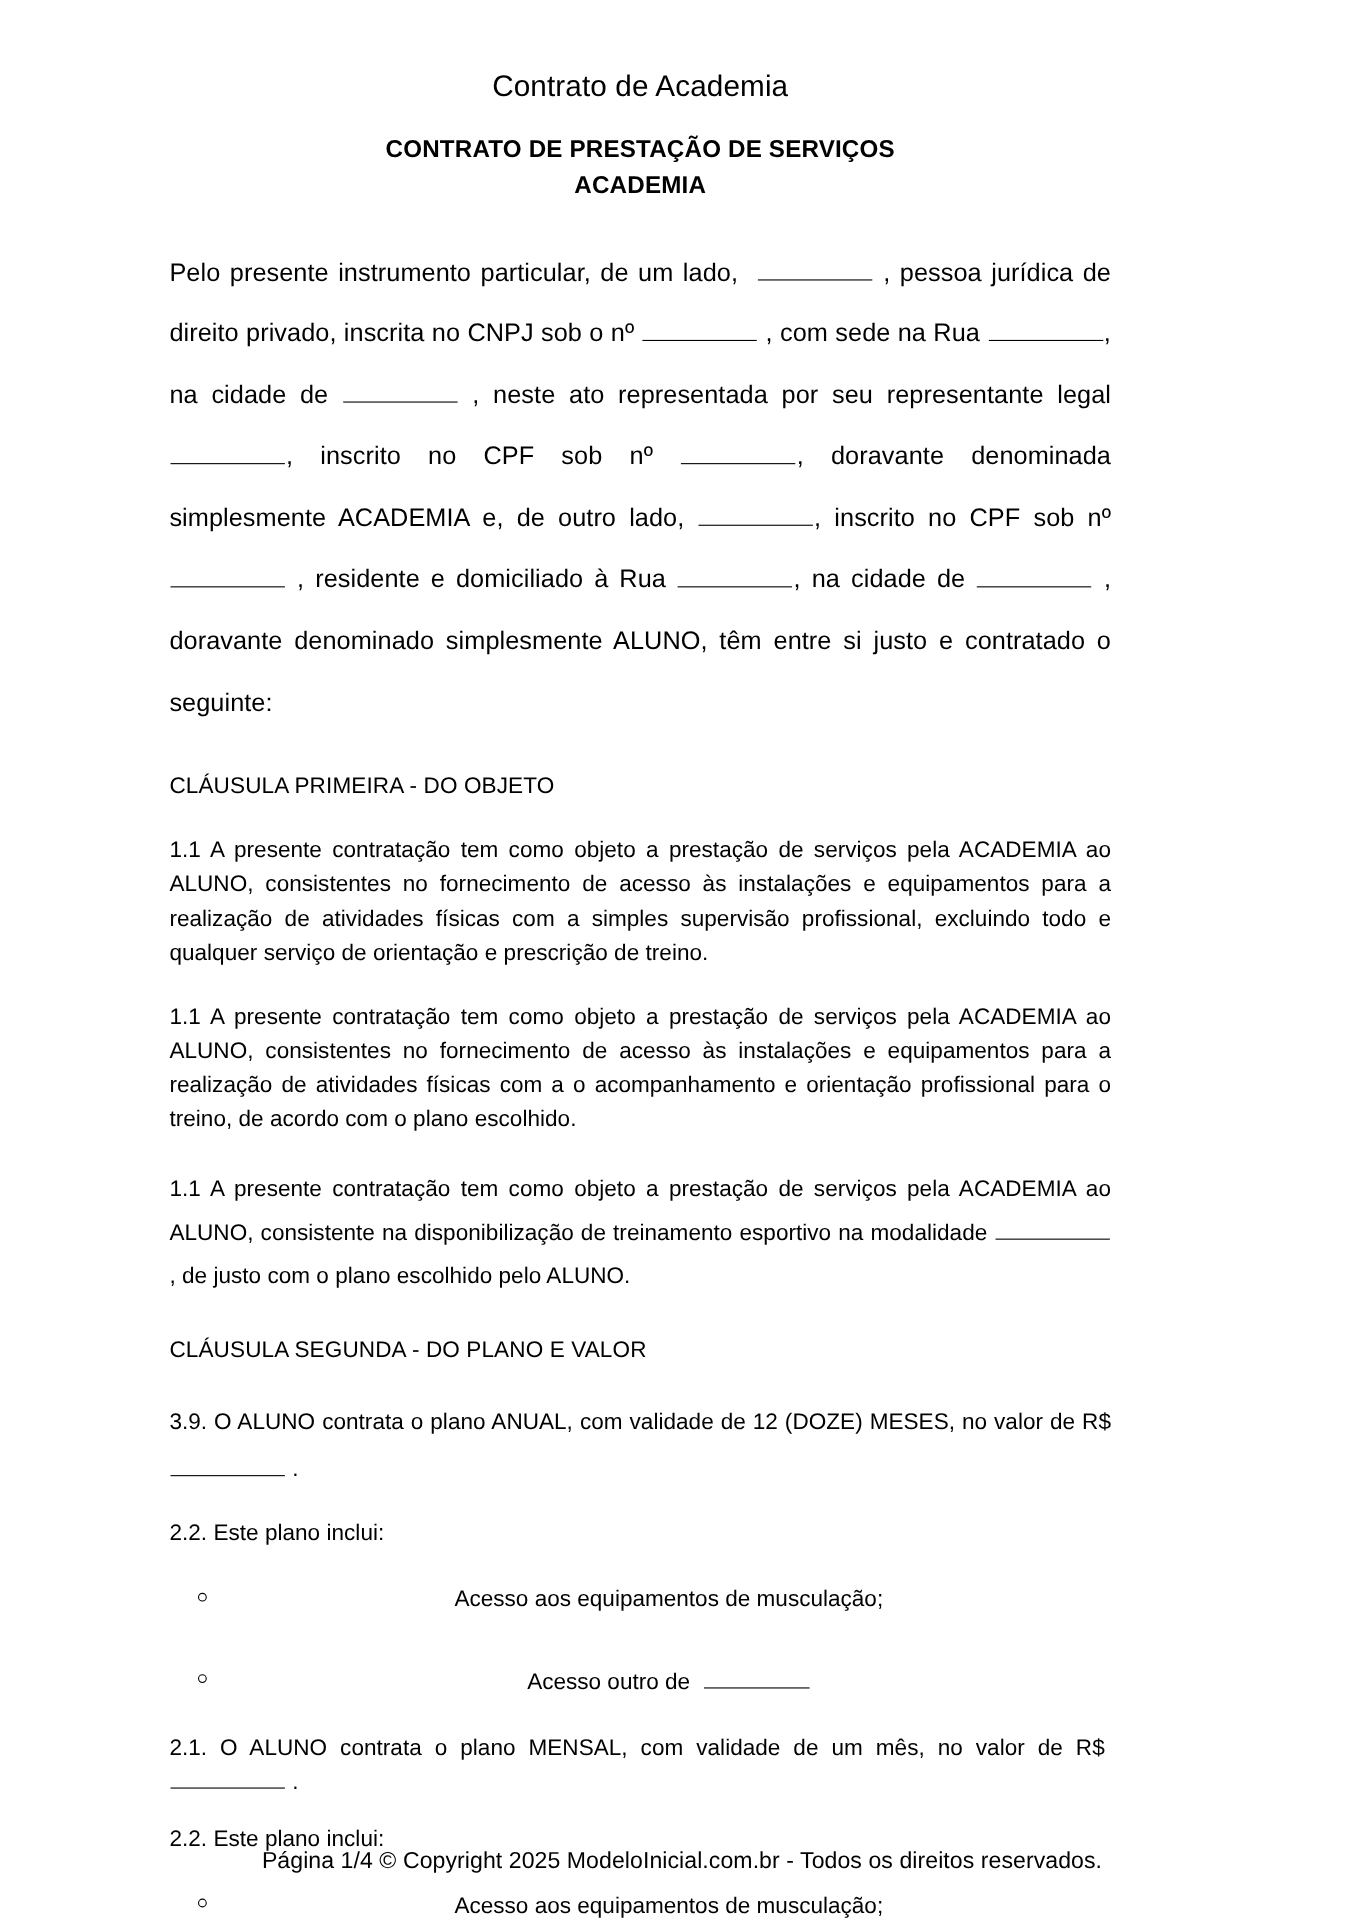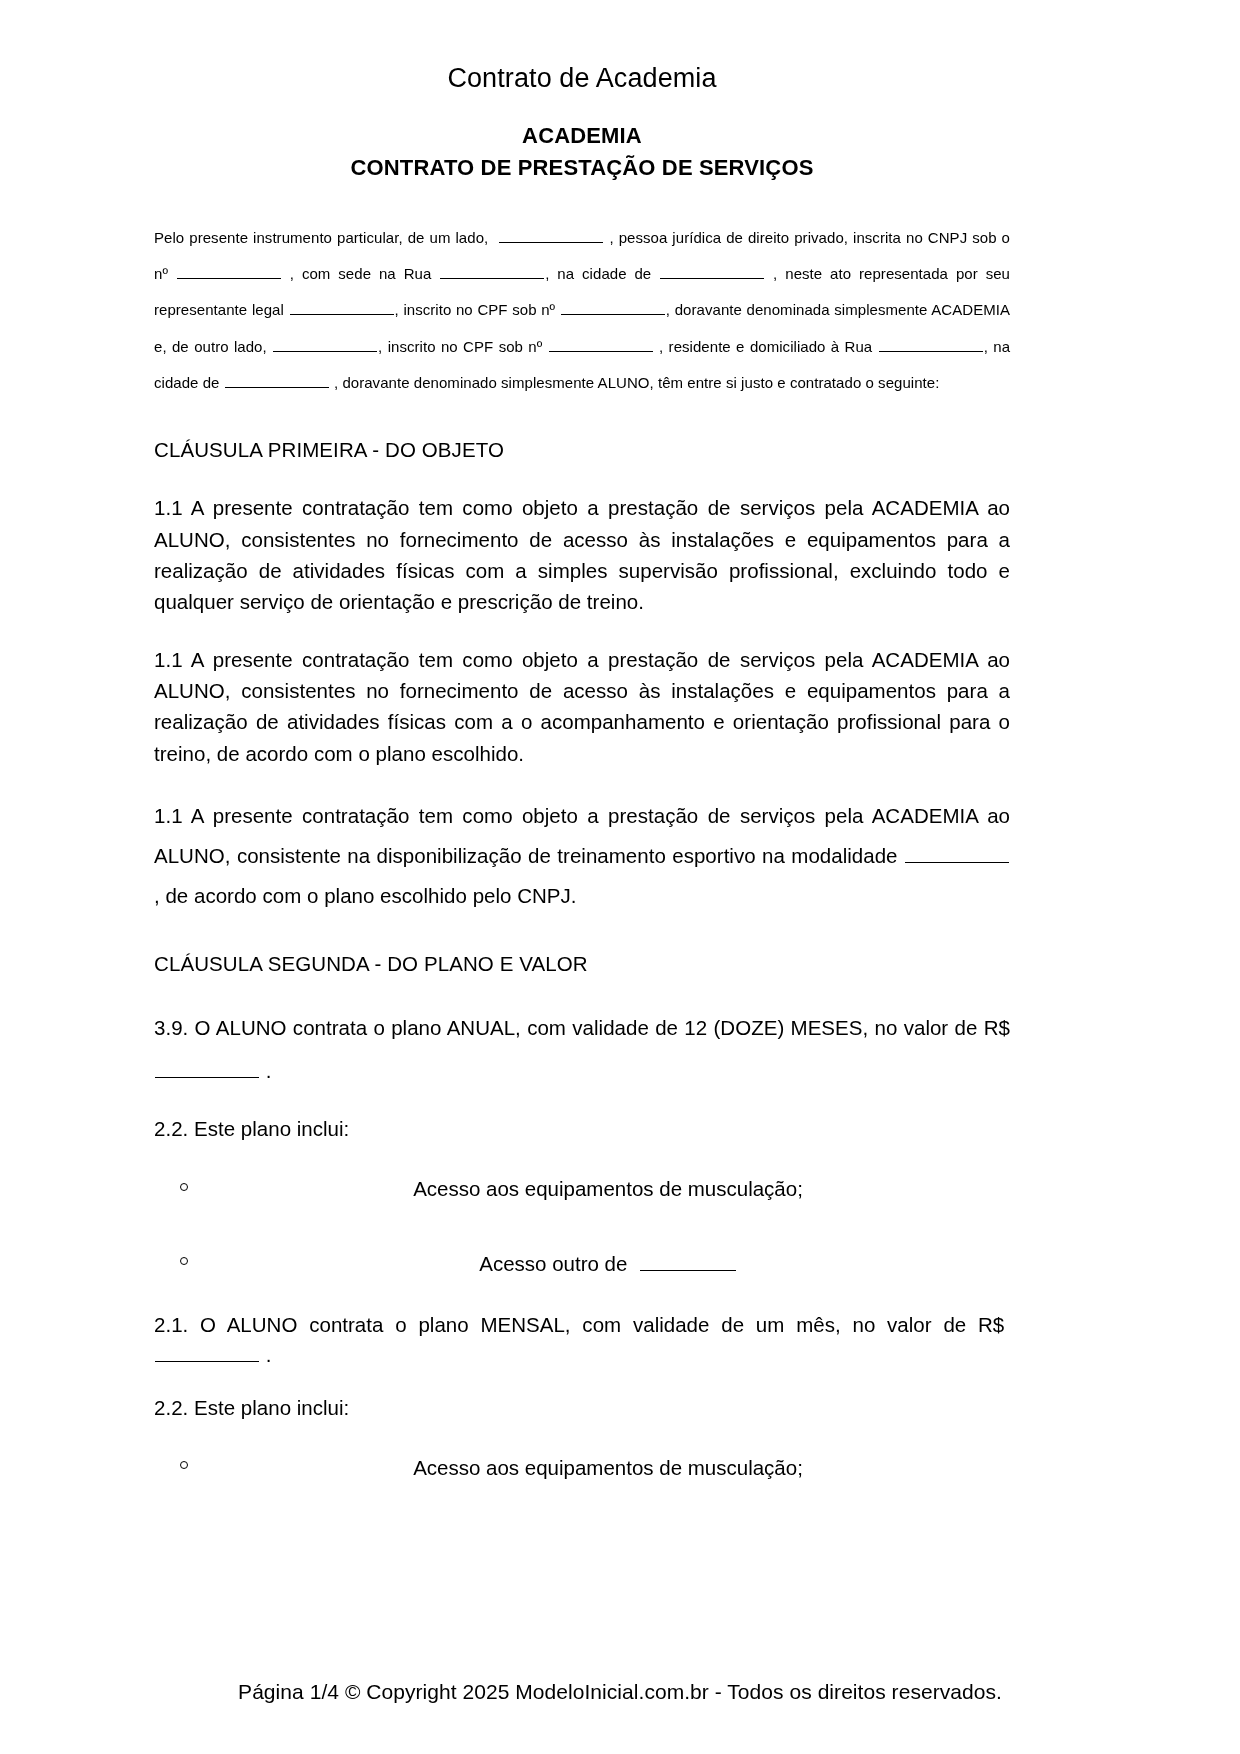--- a/index.html
+++ b/index.html
@@ -46,21 +46,21 @@
   .subtitle-line {
     font-size: 22px;
     font-weight: 700;
     line-height: 1.45;
     letter-spacing: 0.15px;
   }
 
   
   .intro {
     margin-top: 36px;
-    font-size: 15px;
+    font-size: 23px;
     line-height: 2.43;
     text-align: justify;
     text-justify: inter-word;
     letter-spacing: 0.05px;
   }
   .clause-head {
     font-size: 20.5px;
     font-weight: 400;
     margin-top: 33px;
     letter-spacing: 0.1px;
@@ -138,33 +138,33 @@
 </style>
 </head>
 <body>
 
 <div class="page">
   <div class="content">
 
     <div class="doc-title">Contrato de Academia</div>
 
     <div class="subtitle-block">
+      <div class="subtitle-line">CONTRATO DE PRESTAÇÃO DE SERVIÇOS</div>
       <div class="subtitle-line">ACADEMIA</div>
-      <div class="subtitle-line">CONTRATO DE PRESTAÇÃO DE SERVIÇOS</div>
     </div>
 
     <p class="intro"><span>Pelo presente instrumento particular, de um lado,</span>&nbsp; <span class="blank w1"></span> <span>, pessoa jurídica de direito privado, inscrita no CNPJ sob o nº</span> <span class="blank w1"></span> <span>, com sede na Rua</span> <span class="blank w1"></span><span>, na cidade de</span> <span class="blank w1"></span> <span>, neste ato representada por seu representante legal</span> <span class="blank w1"></span><span>, inscrito no CPF sob nº</span> <span class="blank w1"></span><span>, doravante denominada simplesmente ACADEMIA e, de outro lado,</span> <span class="blank w1"></span><span>, inscrito no CPF sob nº</span> <span class="blank w1"></span> <span>, residente e domiciliado à Rua</span> <span class="blank w1"></span><span>, na cidade de</span> <span class="blank w1"></span> <span>, doravante denominado simplesmente ALUNO, têm entre si justo e contratado o seguinte:</span></p>
 
     <div class="clause-head">CLÁUSULA PRIMEIRA - DO OBJETO</div>
 
     <p class="para">1.1 A presente contratação tem como objeto a prestação de serviços pela ACADEMIA ao ALUNO, consistentes no fornecimento de acesso às instalações e equipamentos para a realização de atividades físicas com a simples supervisão profissional, excluindo todo e qualquer serviço de orientação e prescrição de treino.</p>
 
     <p class="para">1.1 A presente contratação tem como objeto a prestação de serviços pela ACADEMIA ao ALUNO, consistentes no fornecimento de acesso às instalações e equipamentos para a realização de atividades físicas com a o acompanhamento e orientação profissional para o treino, de acordo com o plano escolhido.</p>
 
-    <p class="para loose-2"><span>1.1 A presente contratação tem como objeto a prestação de serviços pela ACADEMIA ao ALUNO, consistente na disponibilização de treinamento esportivo na modalidade</span> <span class="blank w1"></span> <span>, de acordo com o plano escolhido pelo CNPJ.</span></p>
+    <p class="para loose-2"><span>1.1 A presente contratação tem como objeto a prestação de serviços pela ACADEMIA ao ALUNO, consistente na disponibilização de treinamento esportivo na modalidade</span> <span class="blank w1"></span> <span>, de justo com o plano escolhido pelo ALUNO.</span></p>
 
     <div class="clause-head">CLÁUSULA SEGUNDA - DO PLANO E VALOR</div>
 
     <p class="para loose"><span>3.9. O ALUNO contrata o plano ANUAL, com validade de 12 (DOZE) MESES, no valor de R$</span> <span class="blank w1"></span> <span>.</span></p>
 
     <p class="para nospace">2.2. Este plano inclui:</p>
 
     <ul class="bullet-list">
       <li class="bullet-item">
         <span class="dot"></span>

